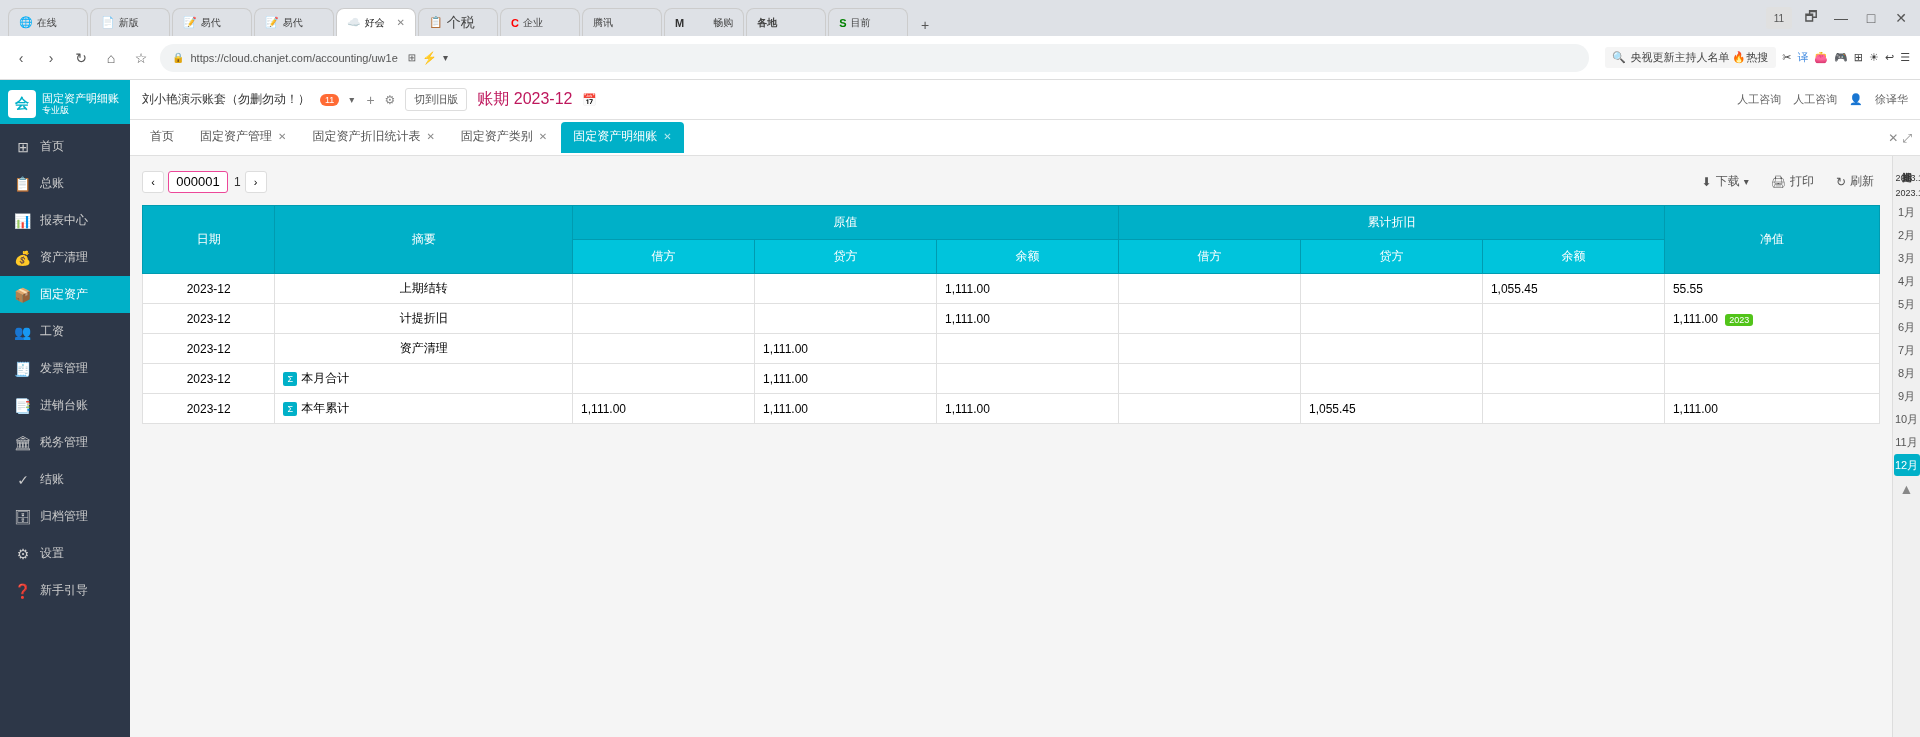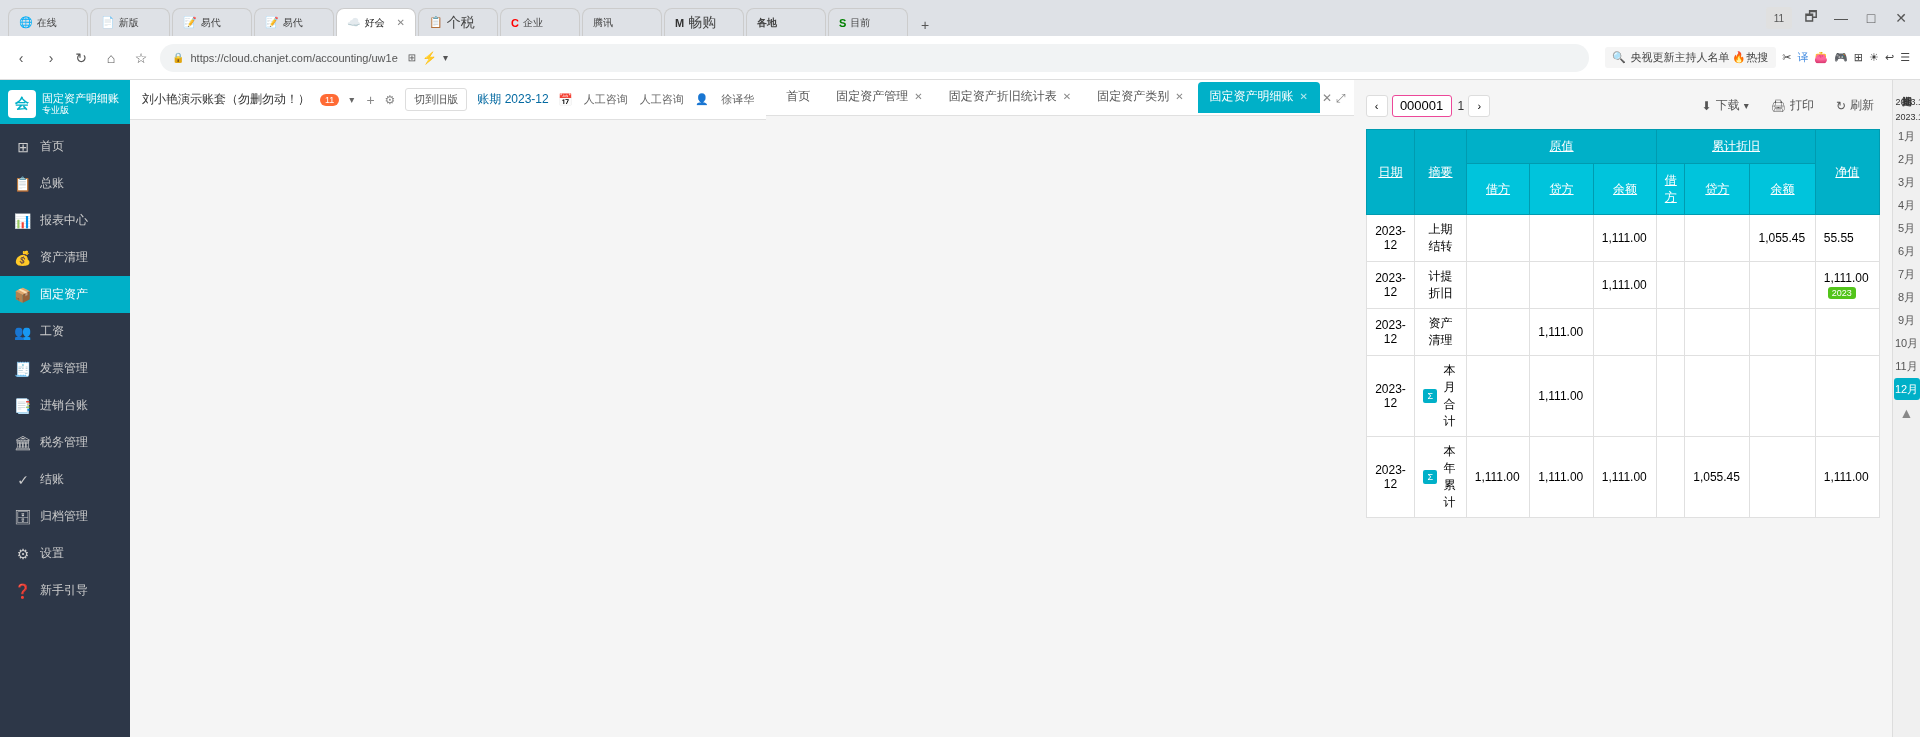--- a/index.html
+++ b/index.html
@@ -23,21 +23,21 @@
     .sidebar { width: 130px; background: #2d3748; display: flex; flex-direction: column; color: #fff; flex-shrink: 0; }
     .sidebar-logo { background: #00b0c8; padding: 10px 8px 6px; display: flex; align-items: center; gap: 6px; }
     .logo-icon { width: 28px; height: 28px; background: #fff; border-radius: 4px; display: flex; align-items: center; justify-content: center; color: #00b0c8; font-weight: bold; font-size: 14px; }
     .logo-text { font-size: 11px; color: #fff; line-height: 1.3; }
     .sidebar-nav { flex: 1; overflow-y: auto; padding: 4px 0; }
     .sidebar-item { display: flex; align-items: center; gap: 8px; padding: 10px 14px; cursor: pointer; color: #ccc; font-size: 12px; }
     .sidebar-item.active { background: #3d4f68; color: #fff; }
     .sidebar-item .s-icon { font-size: 14px; width: 18px; text-align: center; }
 
     
-    .main-content { flex: 1; display: flex; flex-direction: row; background: #f5f5f5; overflow: hidden; }
+    .main-content { flex: 1; display: flex; flex-direction: column; background: #f5f5f5; overflow: hidden; }
 
     
     .app-header { background: #fff; height: 40px; display: flex; align-items: center; padding: 0 12px; border-bottom: 1px solid #e0e0e0; gap: 10px; }
     .btn-switch { border: 1px solid #ddd; background: #fff; padding: 3px 8px; border-radius: 3px; font-size: 11px; cursor: pointer; color: #555; }
     .header-right { margin-left: auto; display: flex; align-items: center; gap: 12px; font-size: 11px; color: #666; }
 
     
     .tab-bar { background: #fff; display: flex; align-items: center; border-bottom: 1px solid #e0e0e0; padding: 0 8px; height: 36px; gap: 2px; }
     .tab-item { padding: 6px 12px; font-size: 12px; color: #555; cursor: pointer; display: flex; align-items: center; gap: 6px; border-bottom: 2px solid transparent; white-space: nowrap; }
     .tab-item.active { color: #fff; background: #00b0c8; border-radius: 4px 4px 0 0; }
@@ -51,21 +51,21 @@
     
     .ledger-toolbar { display: flex; align-items: center; padding: 6px 0; gap: 8px; margin-bottom: 6px; }
     .pagination { display: flex; align-items: center; gap: 4px; font-size: 12px; color: #333; }
     .pag-btn { border: 1px solid #ddd; background: #fff; width: 22px; height: 22px; border-radius: 3px; cursor: pointer; display: flex; align-items: center; justify-content: center; font-size: 11px; }
     .pag-input { border: 1px solid #ec4899; width: 50px; height: 22px; text-align: center; border-radius: 3px; font-size: 13px; }
     .right-actions { margin-left: auto; display: flex; align-items: center; gap: 10px; font-size: 12px; color: #555; }
     .action-btn { display: flex; align-items: center; gap: 4px; cursor: pointer; color: #555; padding: 3px 6px; }
 
     
     .ledger-table { width: 100%; border-collapse: collapse; font-size: 12px; }
-    .ledger-table th { background: #00b0c8; color: #fff; padding: 8px 6px; text-align: center; border: 1px solid #009bb0; font-weight: normal; text-decoration: underline; }
+    .ledger-table th { background: #00b0c8; color: #fff; padding: 8px 6px; text-align: center; border: 1px solid #009bb0; font-weight: normal; }
     .ledger-table td { padding: 6px 8px; border: 1px solid #e0e0e0; background: #fff; text-align: center; }
     .ledger-table td.text-left { text-align: center; }
     .ledger-table td.text-right { text-align: left; }
     .row-label { display: flex; align-items: center; gap: 4px; }
     .row-icon { width: 14px; height: 14px; background: #00b0c8; color: #fff; font-size: 9px; border-radius: 2px; display: flex; align-items: center; justify-content: center; flex-shrink: 0; }
 
     
     .right-panel { width: 28px; background: #f0f0f0; border-left: 1px solid #ddd; display: flex; flex-direction: column; align-items: center; padding: 4px 0; font-size: 10px; color: #333; gap: 1px; overflow-y: auto; }
     .period-item { width: 26px; height: 22px; display: flex; align-items: center; justify-content: center; cursor: pointer; font-size: 11px; color: #555; }
     .period-item.active { background: #00b0c8; color: #fff; border-radius: 3px; }
@@ -103,21 +103,21 @@
     </div>
     <div class="browser-tab">
       <span style="font-size:11px;color:red;font-weight:bold;">C</span>
         <span style="font-size:10px;">企业</span>
     </div>
     <div class="browser-tab">
       <span style="font-size:10px;">腾讯</span>
     </div>
     <div class="browser-tab">
       <span style="font-size:11px;font-weight:bold;color:#333;">M</span>
-        <span style="font-size:14px;">畅购</span>
+        <span style="font-size:10px;margin-left:25px;">畅购</span>
     </div>
     <div class="browser-tab">
       <span style="font-size:10px;font-weight:bold;">各地</span>
     </div>
     <div class="browser-tab">
       <span style="font-size:11px;color:green;font-weight:bold;">S</span>
         <span style="font-size:10px;">目前</span>
     </div>
     <div class="nav-btn" style="margin-left:4px;">+</div>
   </div>
@@ -227,21 +227,21 @@
 
   <div class="main-content">
 
     <div class="app-header">
       <span style="font-size:12px;color:#333;">刘小艳演示账套（勿删勿动！）</span>
       <span style="background:#ff6b35;color:#fff;font-size:9px;padding:1px 5px;border-radius:8px;">11</span>
       <span style="font-size:10px;color:#666;">▾</span>
       <span style="font-size:14px;color:#888;margin-left:2px;">+</span>
       <span style="font-size:12px;color:#888;">⚙</span>
       <button class="btn-switch">切到旧版</button>
-      <span style="font-size:12px;color:#0369a1;">账期 2023-12</span>
+      <span style="font-size:16px;color:#be185d;">账期 2023-12</span>
       <span style="font-size:12px;">📅</span>
       <div class="header-right">
         <span style="cursor:pointer;display:flex;align-items:center;gap:3px;">人工咨询</span>
         <span>人工咨询</span>
         <span>👤</span>
         <span>徐译华</span>
       </div>
     </div>
 
     <div class="tab-bar">

